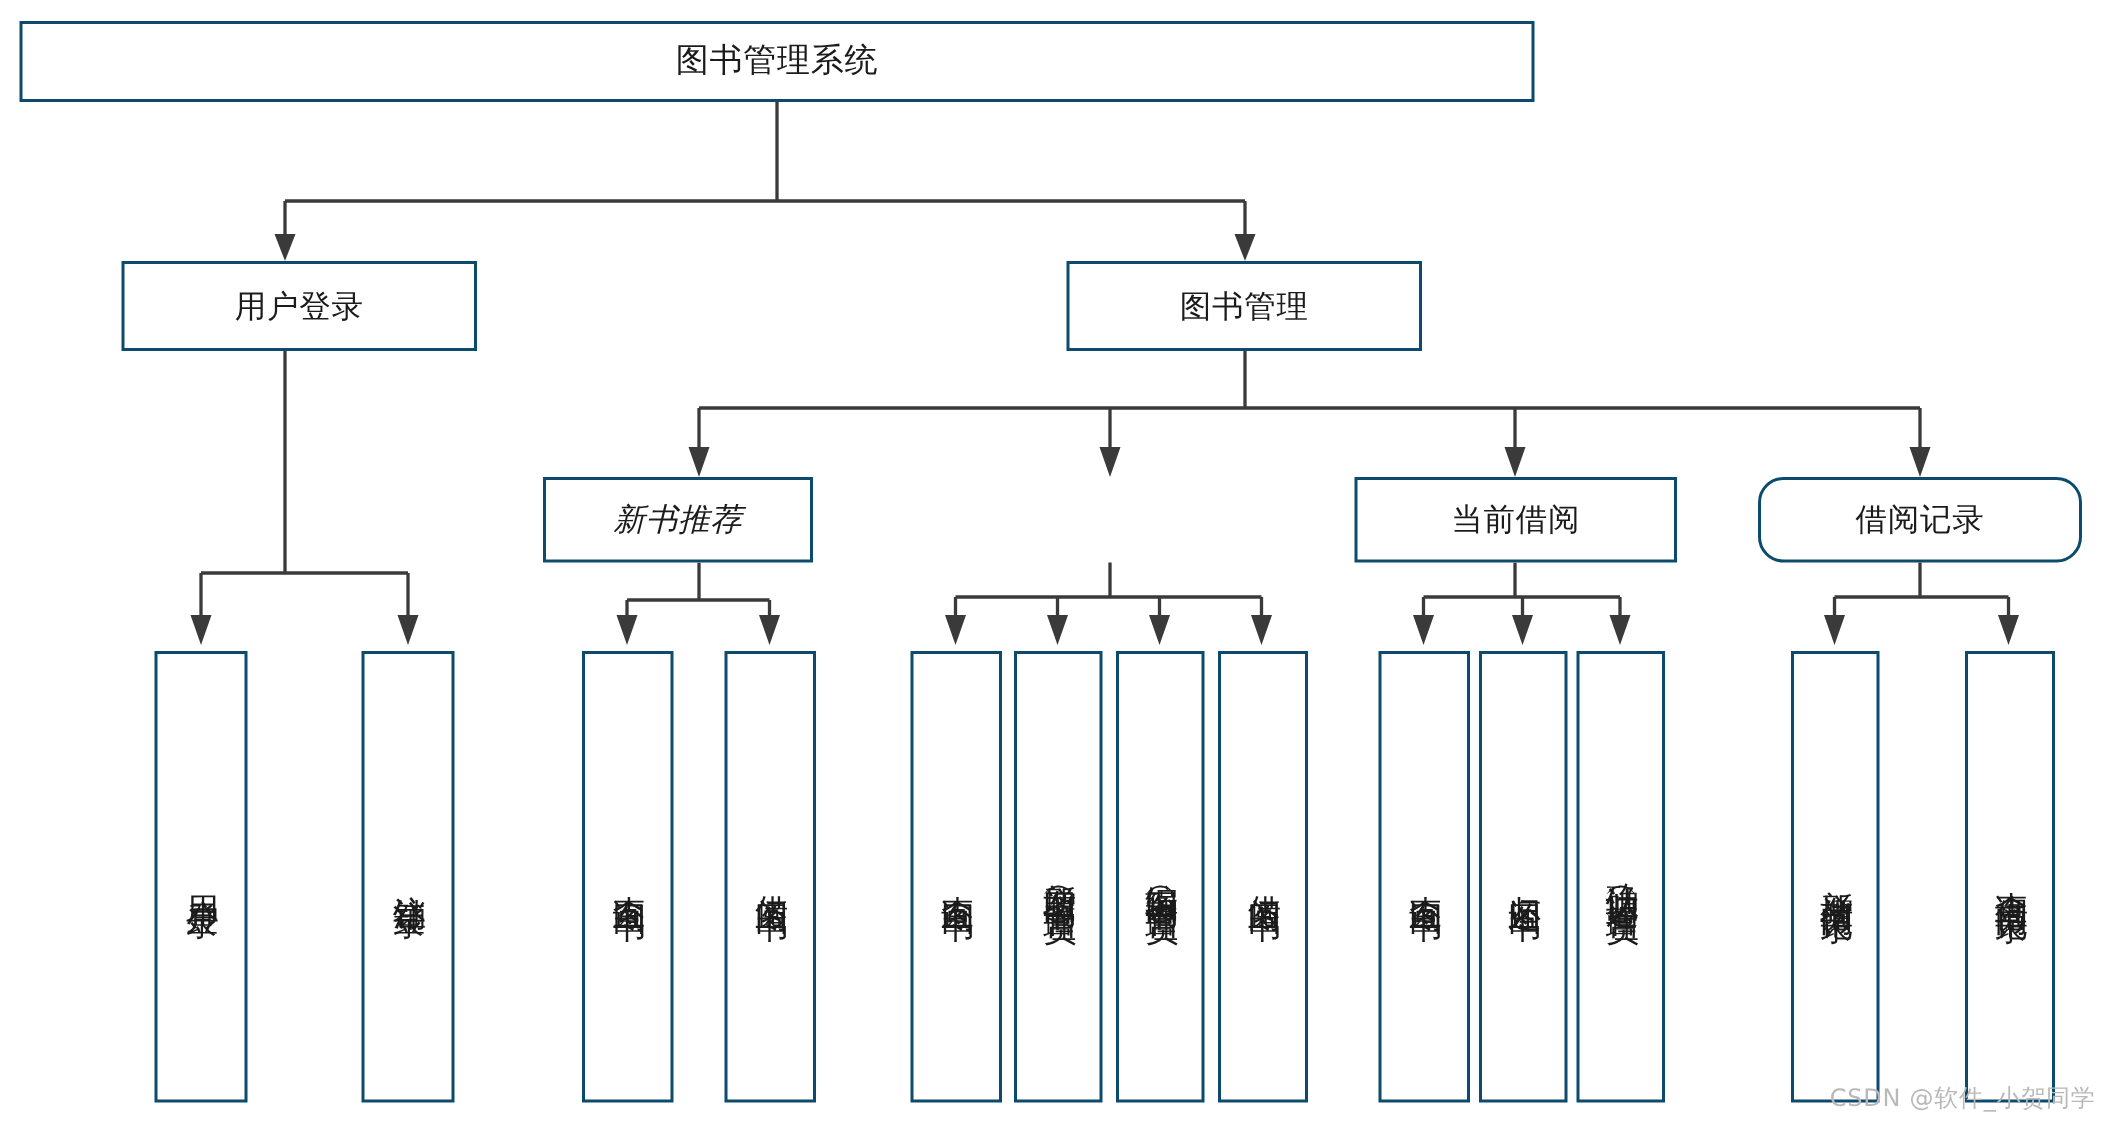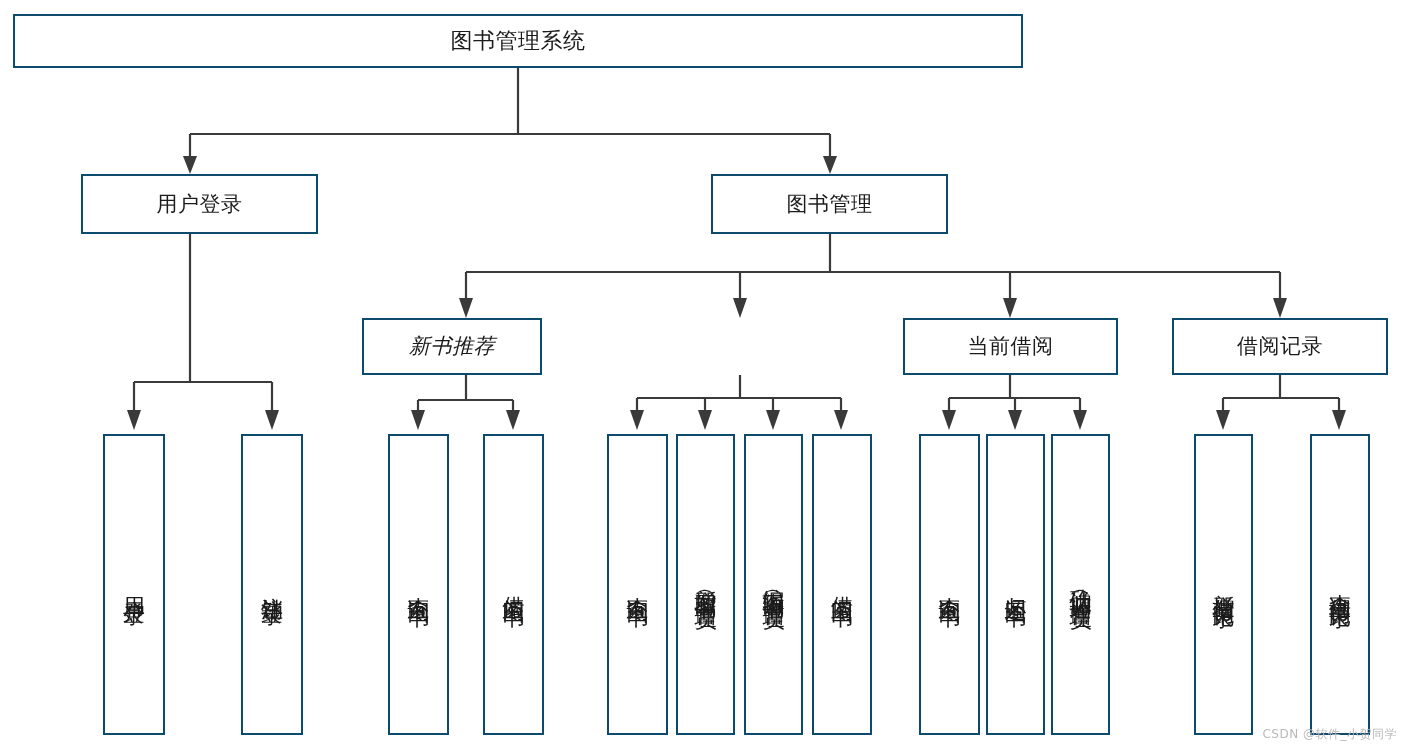--- a/index.html
+++ b/index.html
@@ -67,21 +67,21 @@
   }
   .arrowhead {
     fill: #3a3a3a;
   }
 
   
   #watermark {
     position: absolute;
     right: 8px;
     bottom: 4px;
-    font-size: 12px;
+    font-size: 16px;
     color: #b9b9b9;
     white-space: nowrap;
     letter-spacing: 0.5px;
   }
 </style>
 </head>
 <body>
 
 <div id="canvas">
 
@@ -162,21 +162,21 @@
 
   <div class="node horiz" style="left:362px; top:318px; width:180px; height:57px;font-style:italic;">
     <span class="label">新书推荐</span>
   </div>
 
 
   <div class="node horiz" style="left:903px; top:318px; width:215px; height:57px;">
     <span class="label">当前借阅</span>
   </div>
 
-  <div class="node horiz" style="left:1172px; top:318px; width:216px; height:57px;">
+  <div class="node horiz" style="left:1172px; top:318px; width:216px; height:57px;border-radius:17px;">
     <span class="label">借阅记录</span>
   </div>
 
   <div class="node vert" style="left:103px; top:434px; width:62px; height:301px;">
     <span class="label">用户登录</span>
   </div>
 
   <div class="node vert" style="left:241px; top:434px; width:62px; height:301px;">
     <span class="label">注销登录</span>
   </div>

